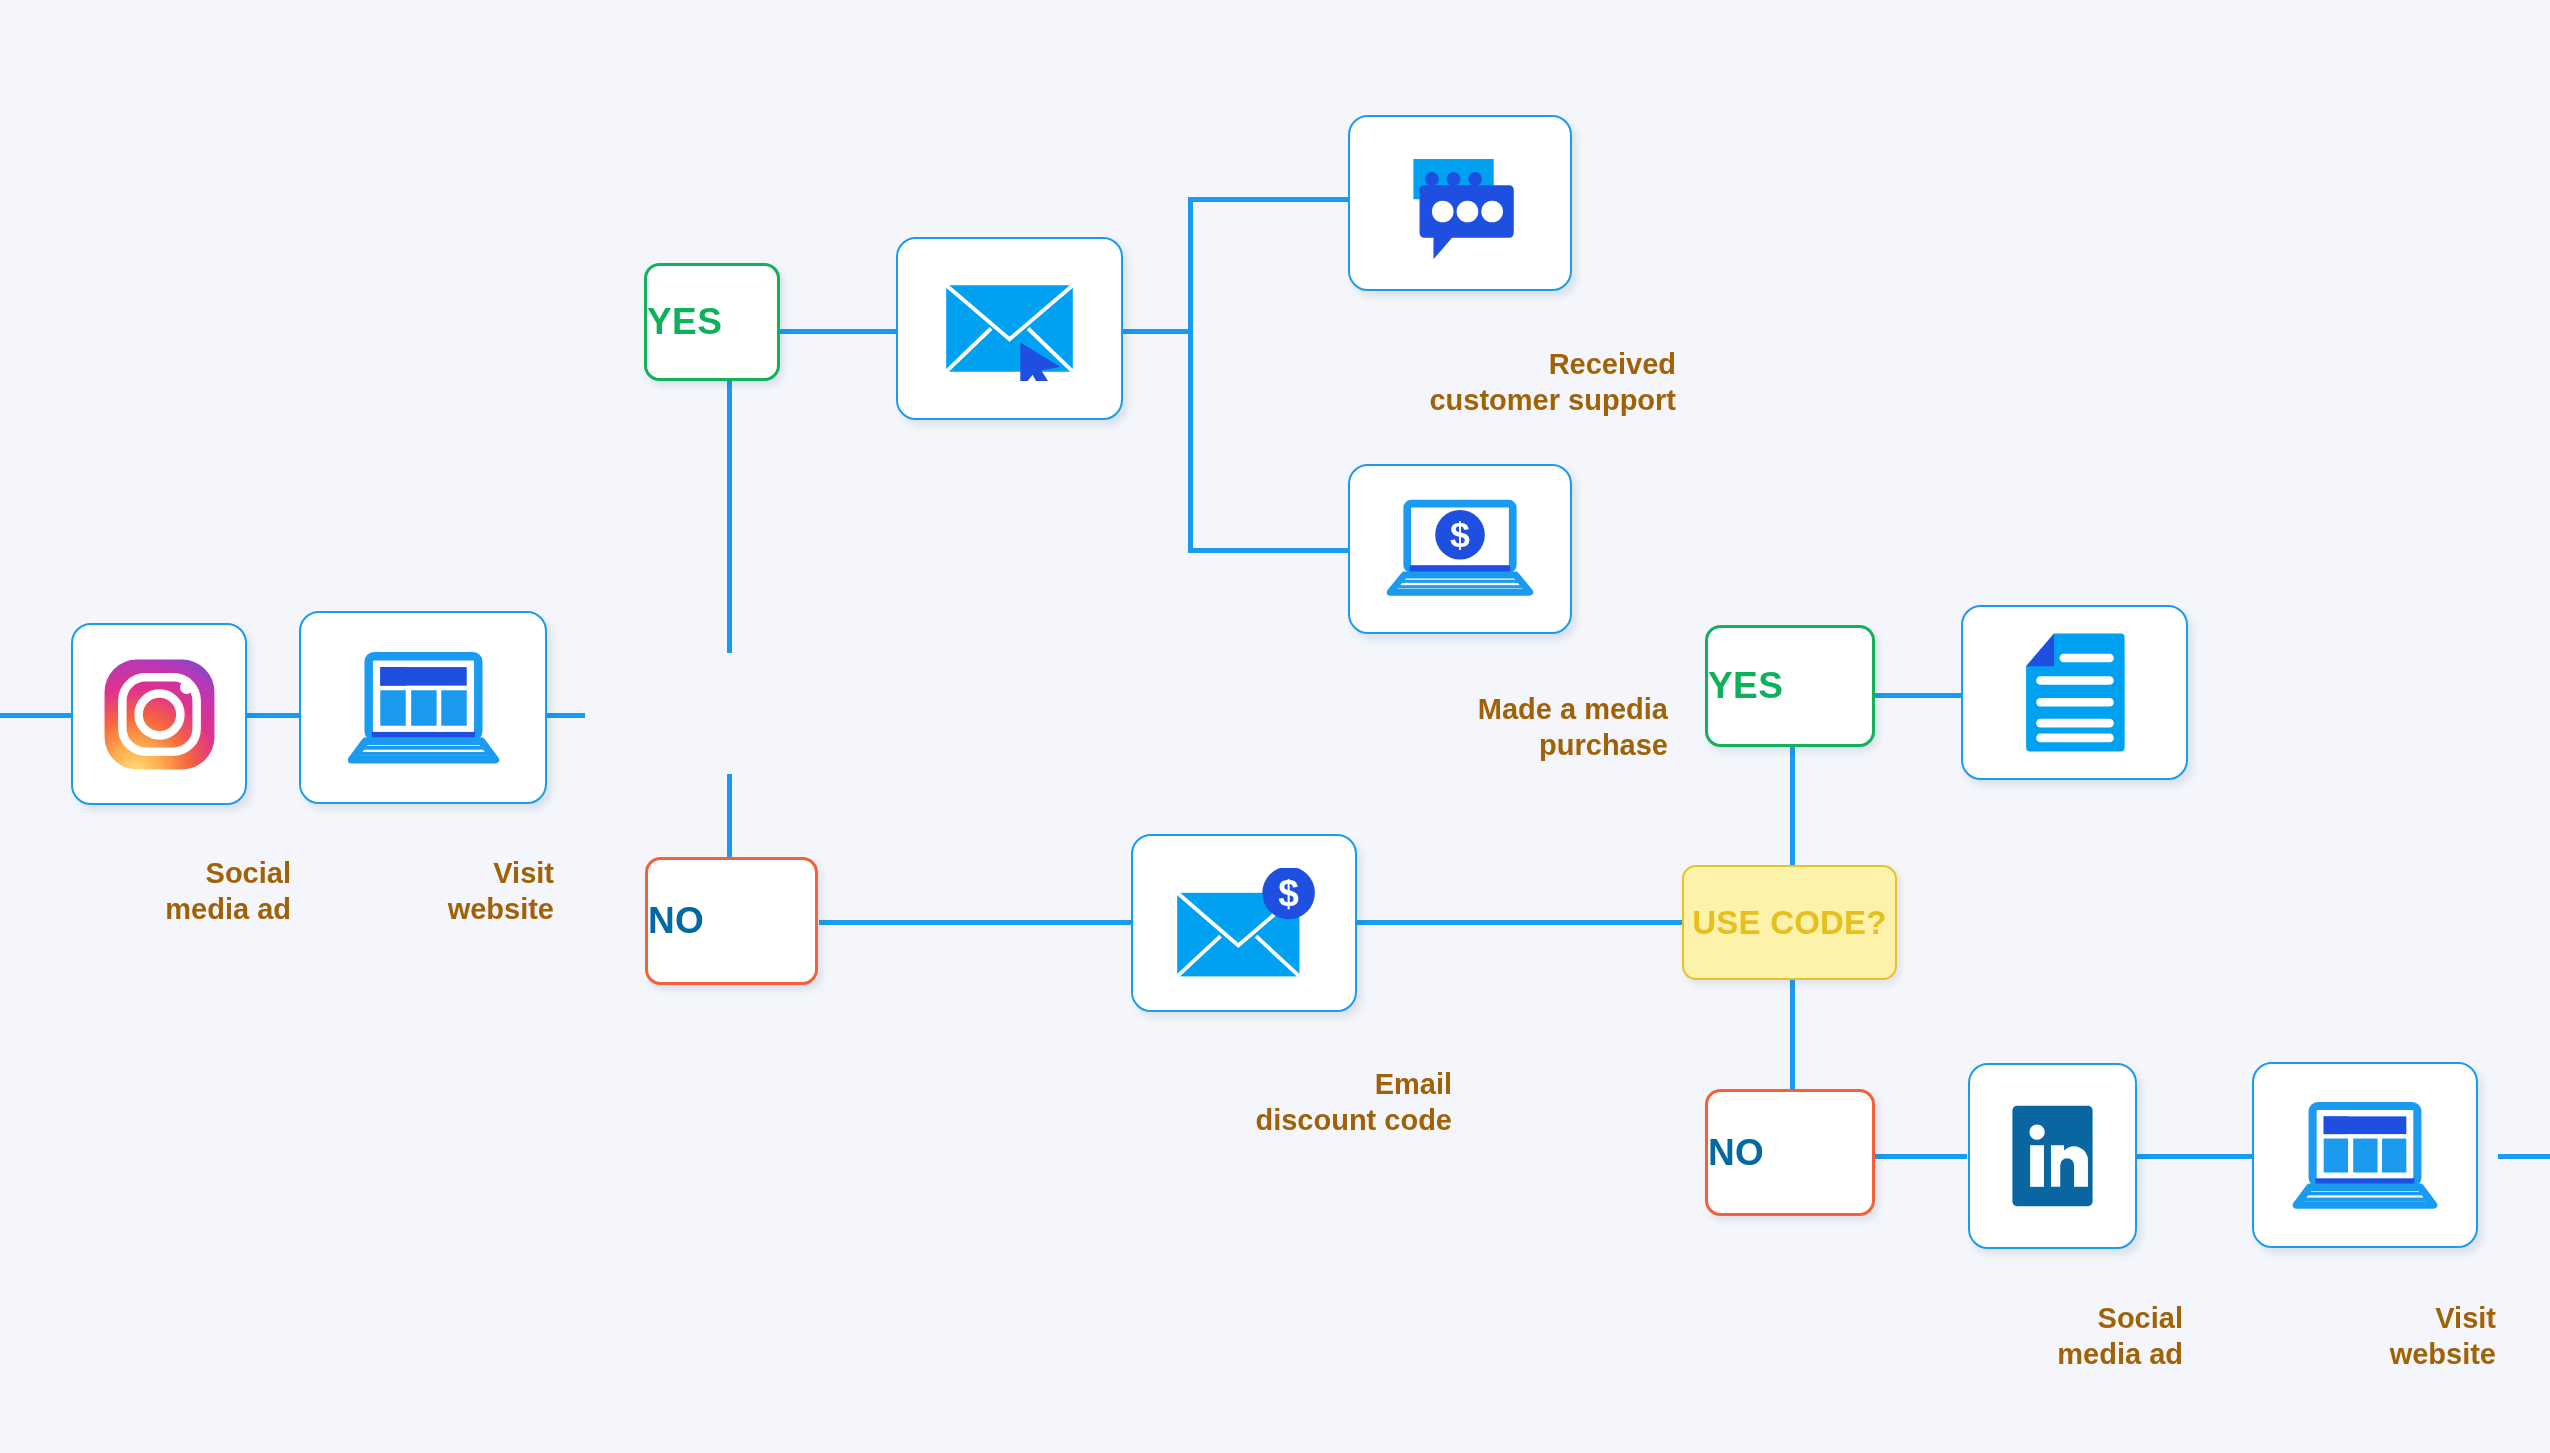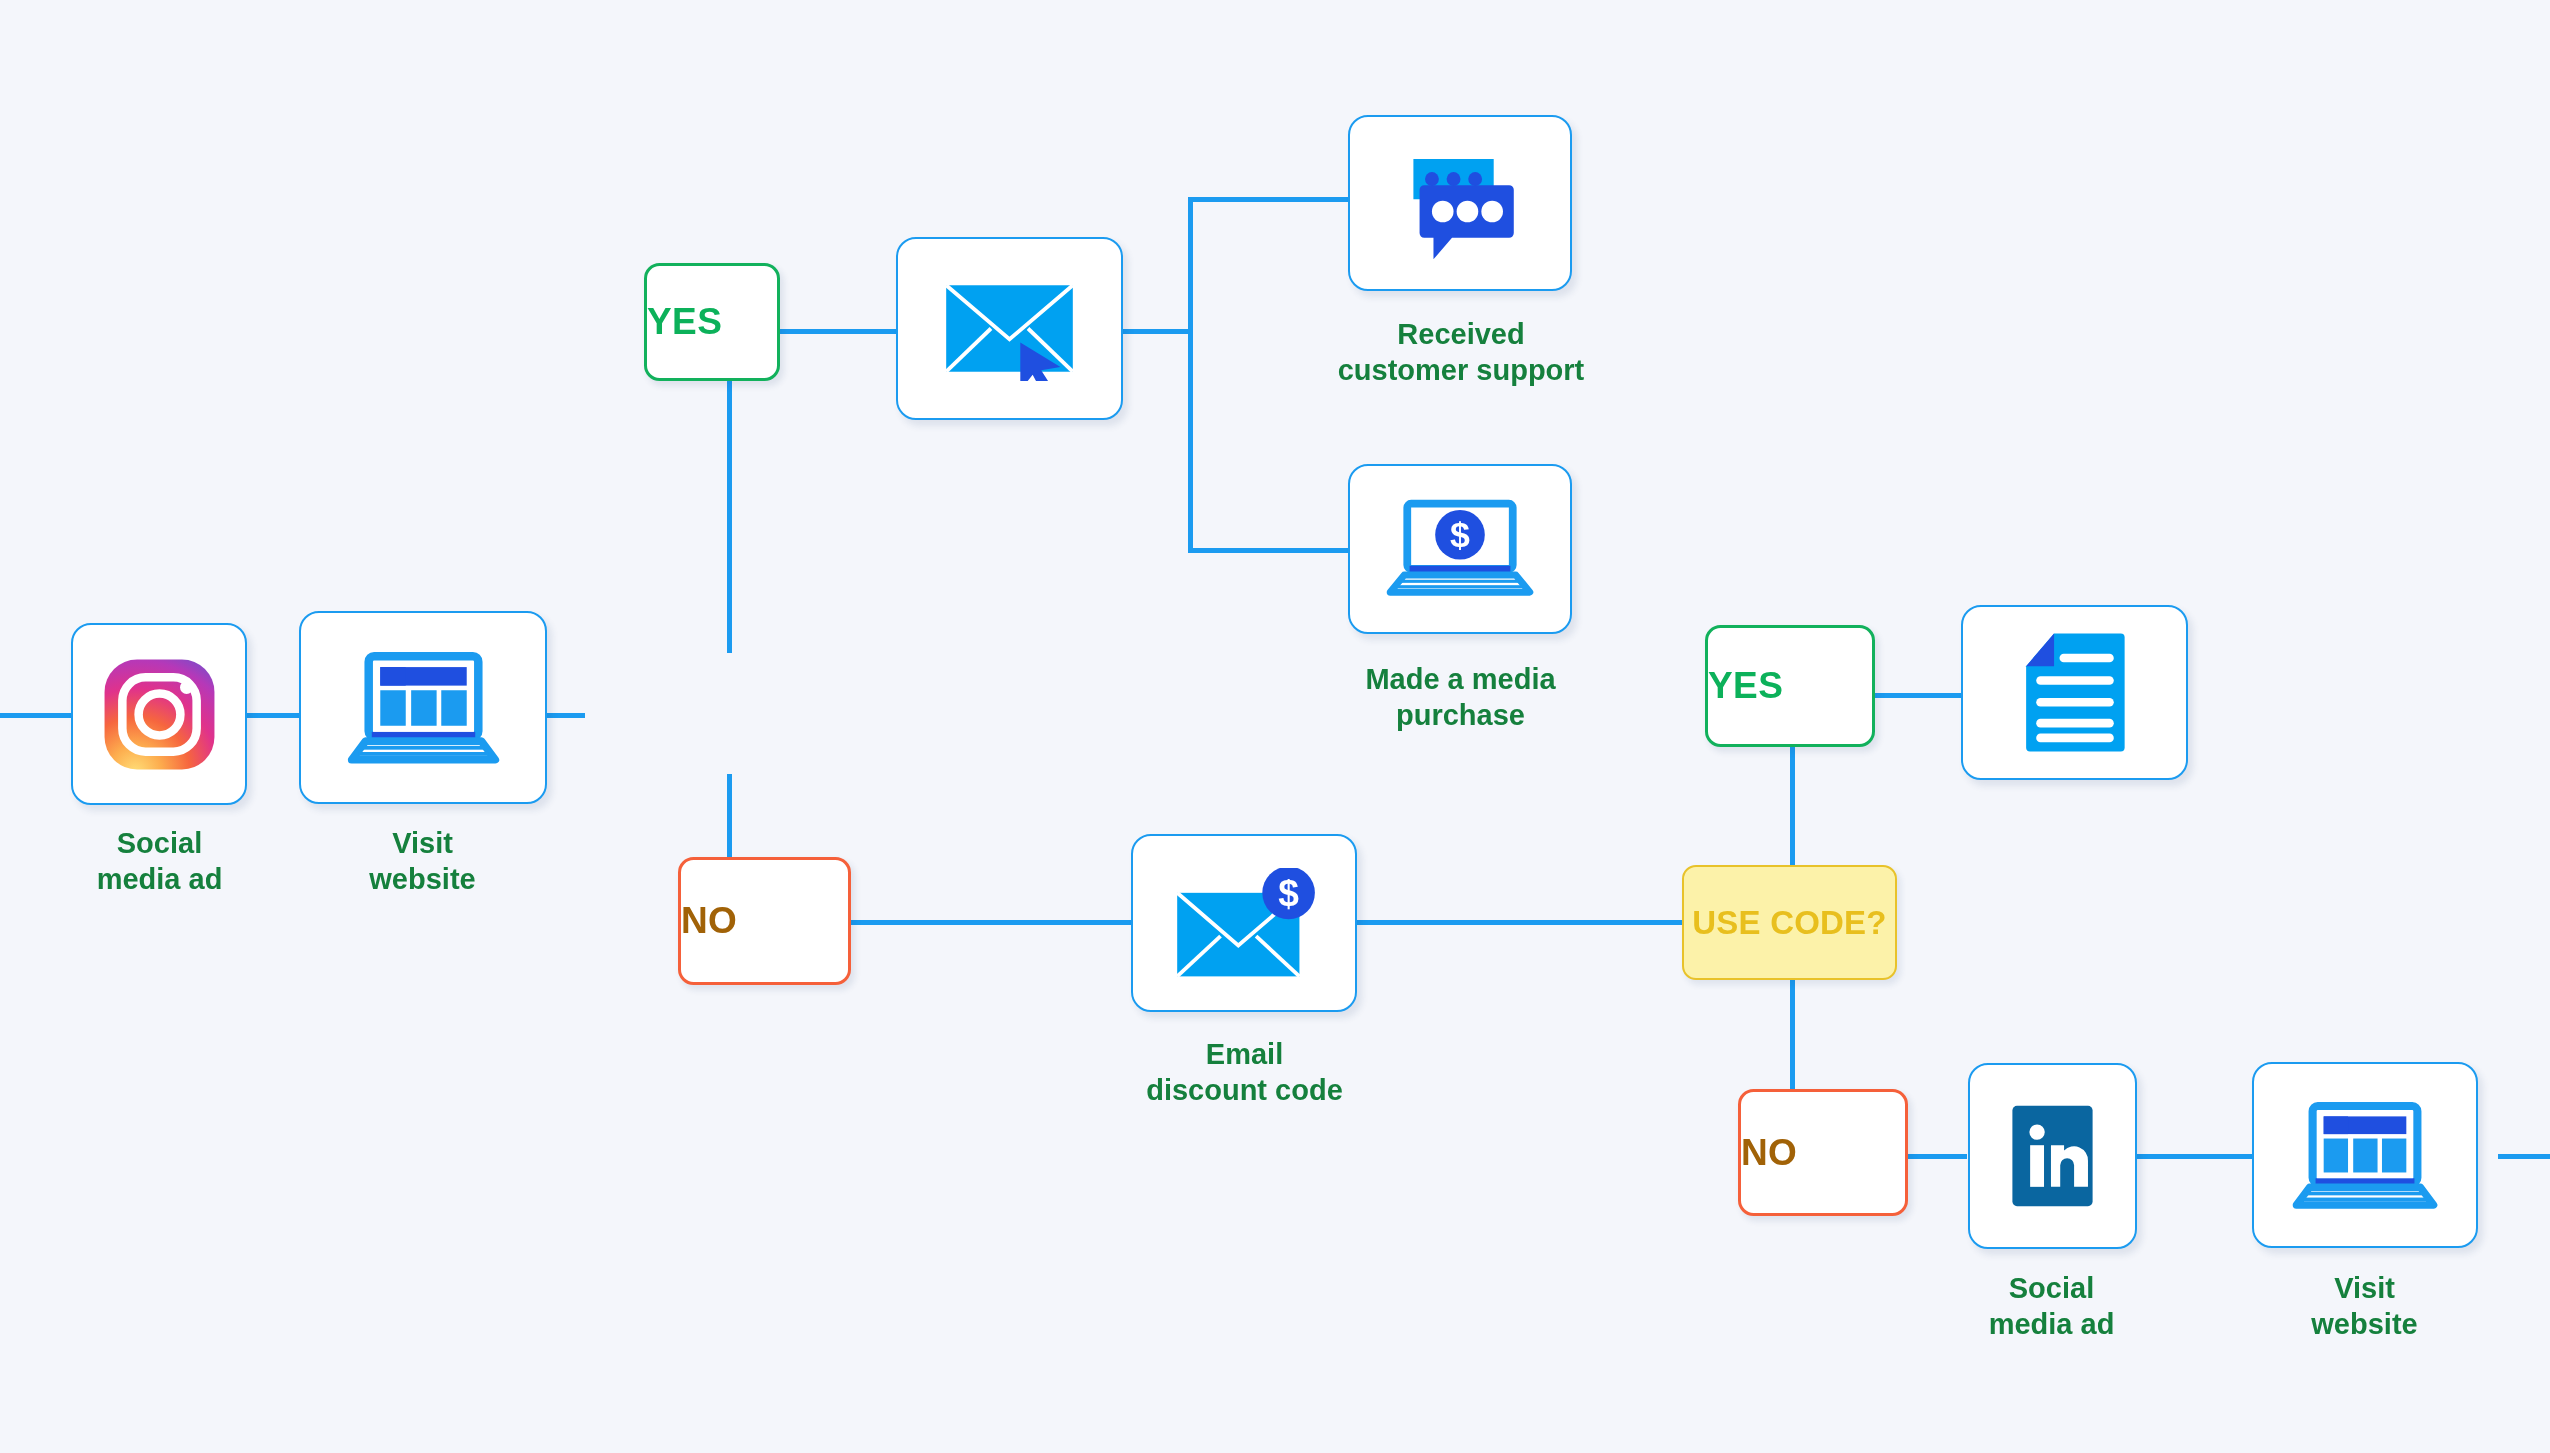--- a/index.html
+++ b/index.html
@@ -54,32 +54,33 @@
     border-radius:15.5px;
     font-weight:bold;
     font-size:37px;
     letter-spacing:0.4px;
     display:flex;align-items:center;
     box-sizing:border-box;
     box-shadow:3.9px 4.6px 6.2px rgba(25,60,110,.10);
     z-index:6;
   }
   .answer.yes{border:3.1px solid #12b15c;color:#0cb15a;}
-  .answer.no{border:3.1px solid #f5603a;color:#a16207;margin-left:33px;}
+  .answer.no{border:3.1px solid #f5603a;color:#0369a1;}
 
   
   .caption{
     position:absolute;
-    color:#15803d;
+    color:#a16207;
     font-weight:bold;
     font-size:29px;
     line-height:1.24;
-    text-align:center;
+    text-align:right;
     white-space:pre-line;
     z-index:4;
+    margin-top:30px;
   }
 </style>
 </head>
 <body>
 
 <div id="stage">
 
   <div class="line h" style="left:0px;top:713px;width:74px;"></div>
 
   <div class="line h" style="left:246px;top:713px;width:53px;"></div>

